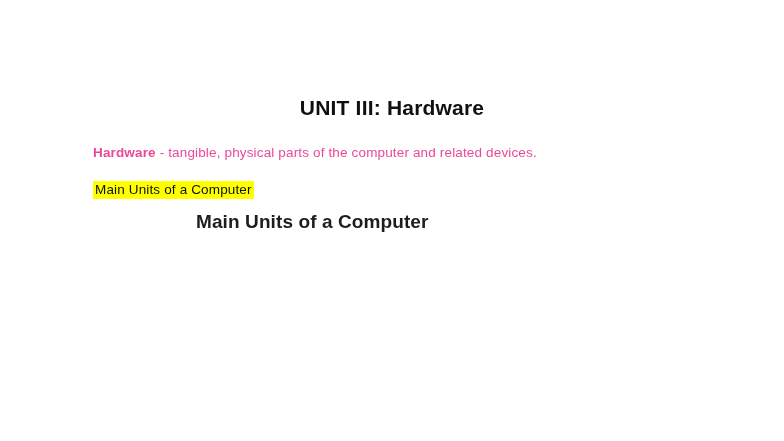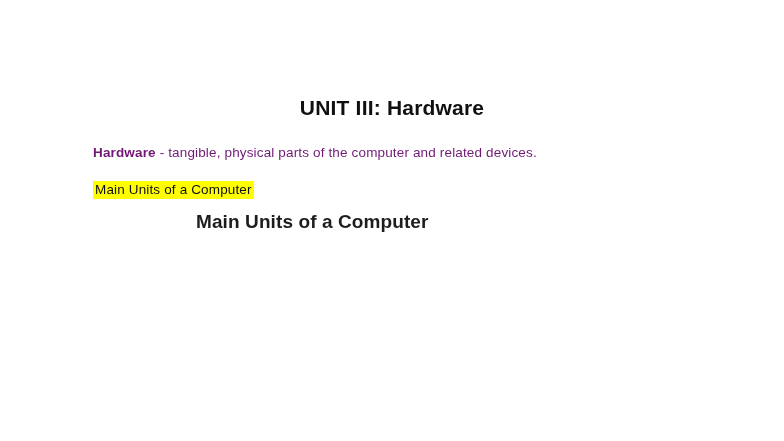--- a/index.html
+++ b/index.html
@@ -26,21 +26,21 @@
     font-size: 21px;
     font-weight: bold;
     letter-spacing: 0.2px;
     color: #101010;
   }
   .body-line {
     position: absolute;
     left: 93px;
     top: 145px;
     font-size: 13.5px;
-    color: #701a75;
+    color: #ec4899;
     white-space: nowrap;
     letter-spacing: 0.15px;
   }
   .body-line .lead {
     font-weight: bold;
   }
   .highlight-line {
     position: absolute;
     left: 93px;
     top: 181px;

